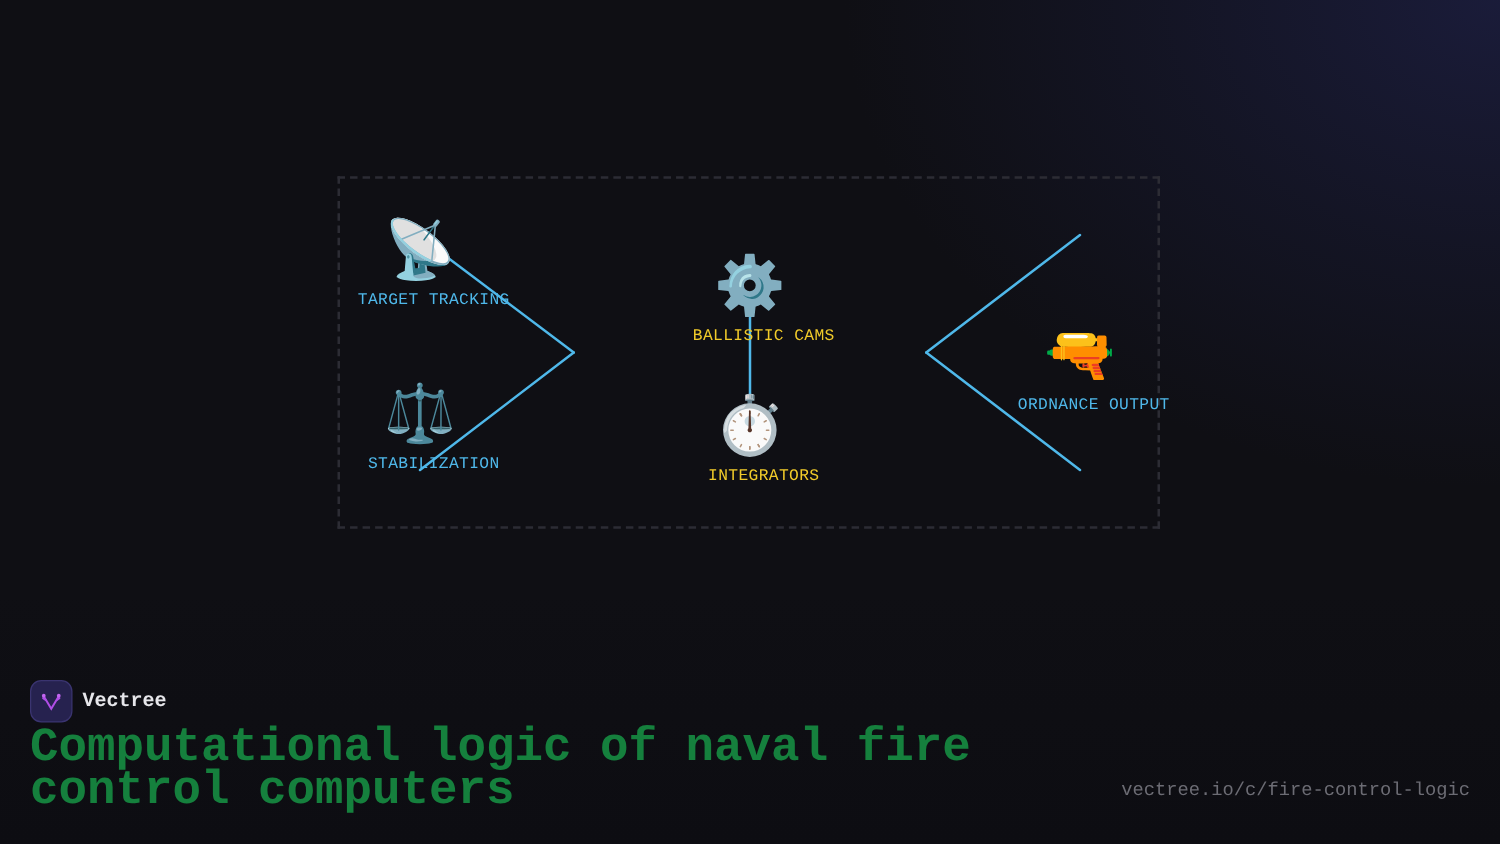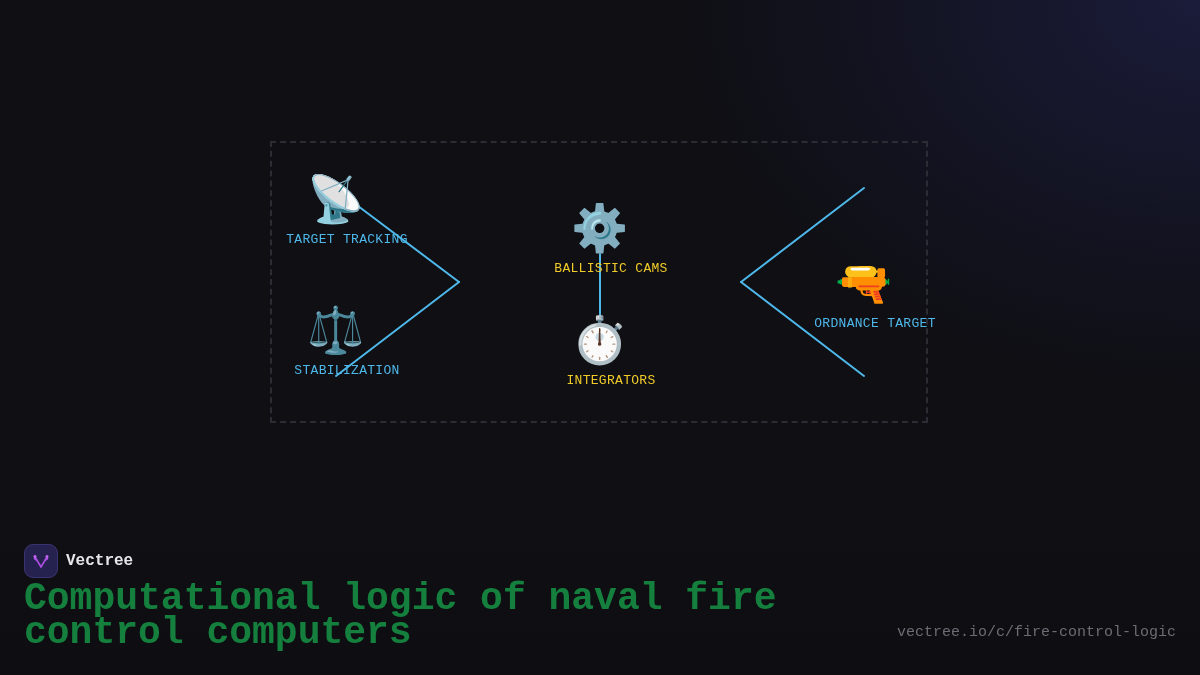--- a/index.html
+++ b/index.html
@@ -138,21 +138,21 @@
   <span class="label yellow">BALLISTIC CAMS</span>
 </div>
 
 <div class="node" style="left:600px; top:313px;">
   <span class="icon">⏱️</span>
   <span class="label yellow">INTEGRATORS</span>
 </div>
 
 <div class="node" style="left:864px; top:256px;">
   <span class="icon">🔫</span>
-  <span class="label blue">ORDNANCE TARGET</span>
+  <span class="label blue">ORDNANCE OUTPUT</span>
 </div>
 
 <div class="brand">
   <div class="brand-logo">
     <svg width="18" height="18" viewBox="0 0 18 18">
       <g stroke="#b04ee6" stroke-width="1.6" fill="none" stroke-linecap="round">
         <path d="M3 5 L9 15 L15 5"></path>
         <path d="M4.5 8 L2.5 6.5"></path>
         <path d="M13.5 8 L15.5 6.5"></path>
       </g>

